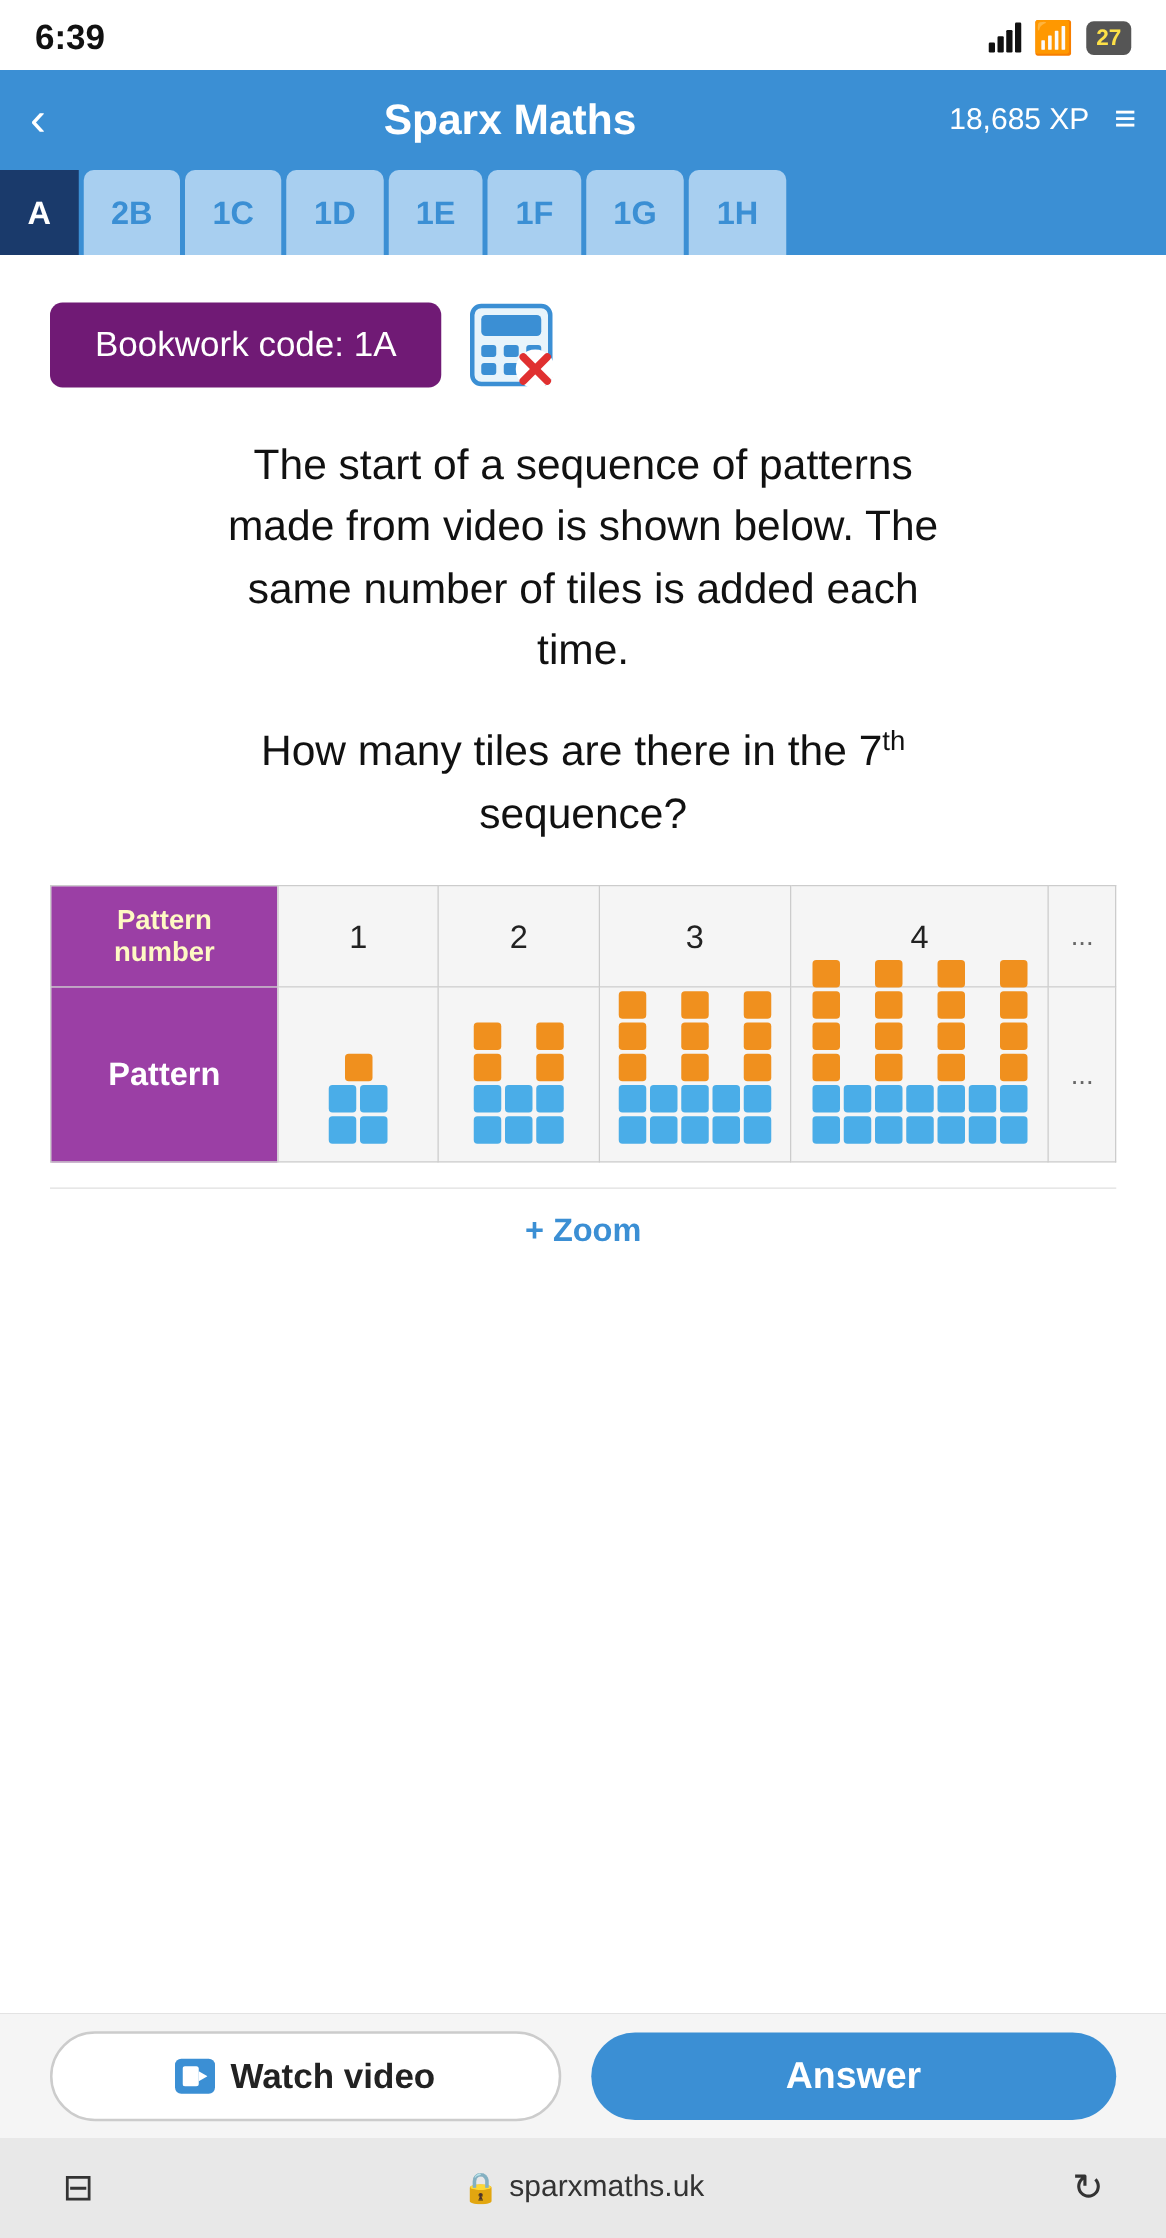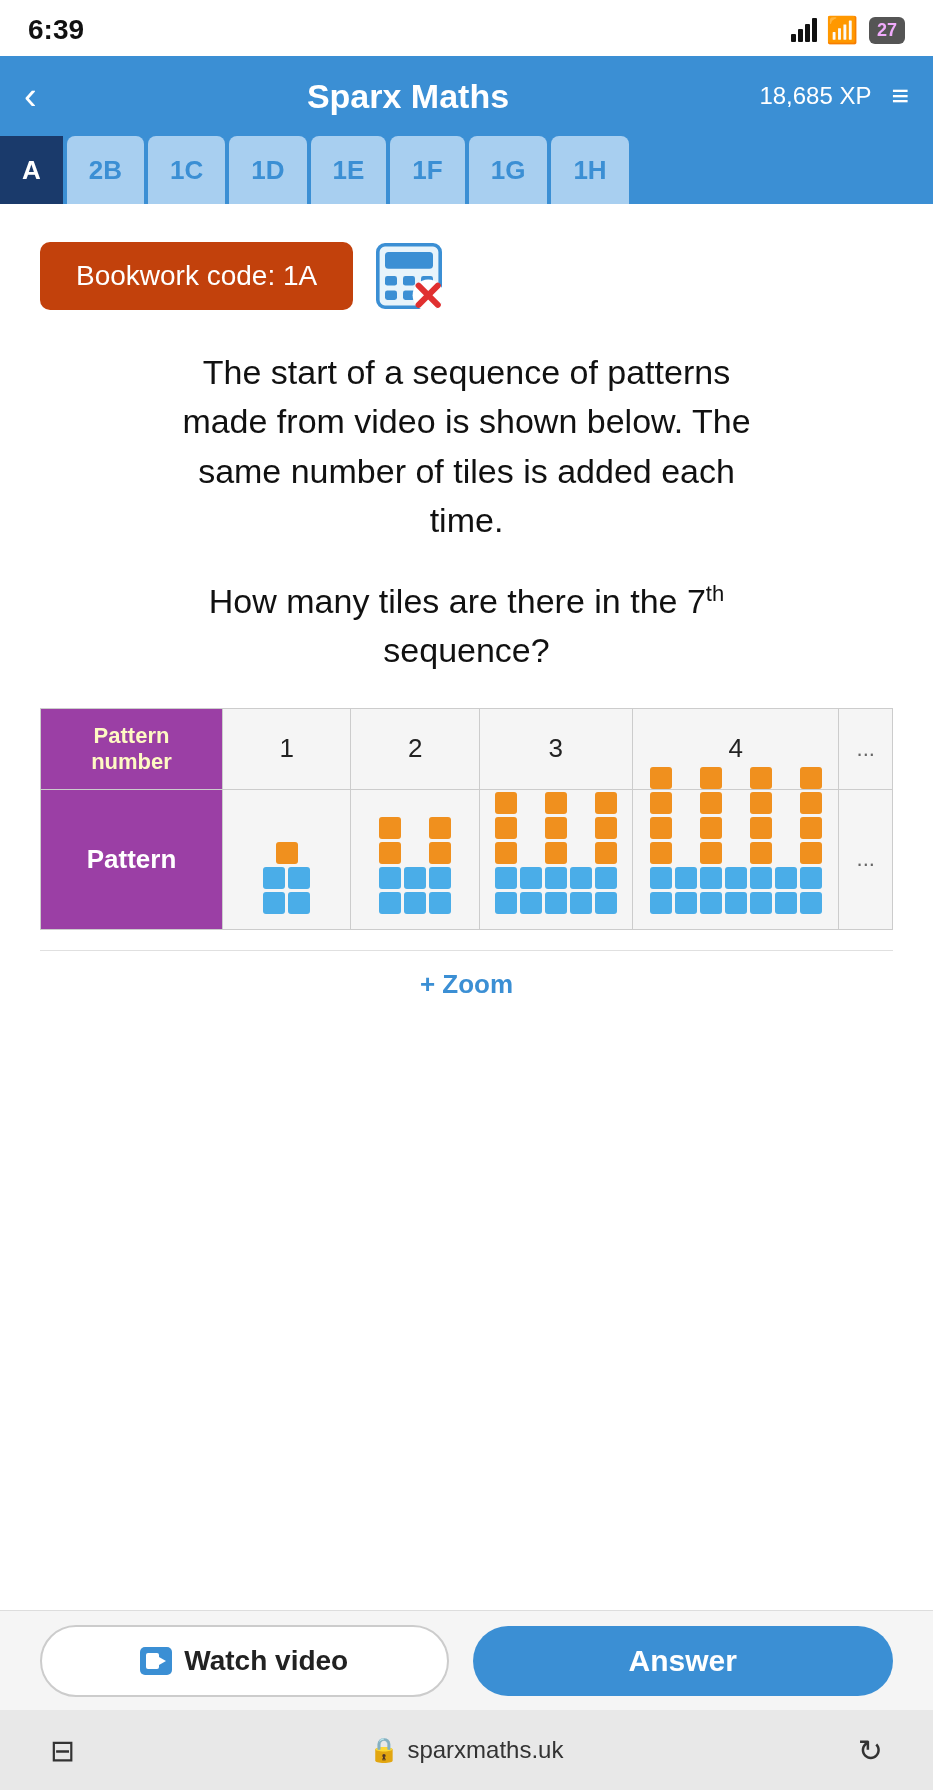--- a/index.html
+++ b/index.html
@@ -27,21 +27,21 @@
       font-weight: 600;
       color: #111;
     }
     .status-icons {
       display: flex;
       align-items: center;
       gap: 10px;
     }
     .battery-badge {
       background: #555;
-      color: #f0abfc;
+      color: #fde047;
       font-size: 18px;
       font-weight: 600;
       padding: 3px 8px;
       border-radius: 6px;
     }
 
     
     .top-nav {
       background: #3b8fd4;
       display: flex;
@@ -112,21 +112,21 @@
     }
 
     
     .bookwork-row {
       display: flex;
       align-items: center;
       gap: 20px;
       margin-bottom: 36px;
     }
     .bookwork-badge {
-      background: #c2410c;
+      background: #701a75;
       color: #fff;
       font-size: 28px;
       font-weight: 500;
       padding: 18px 36px;
       border-radius: 10px;
     }
     .calc-icon {
       position: relative;
       width: 72px;
       height: 72px;

